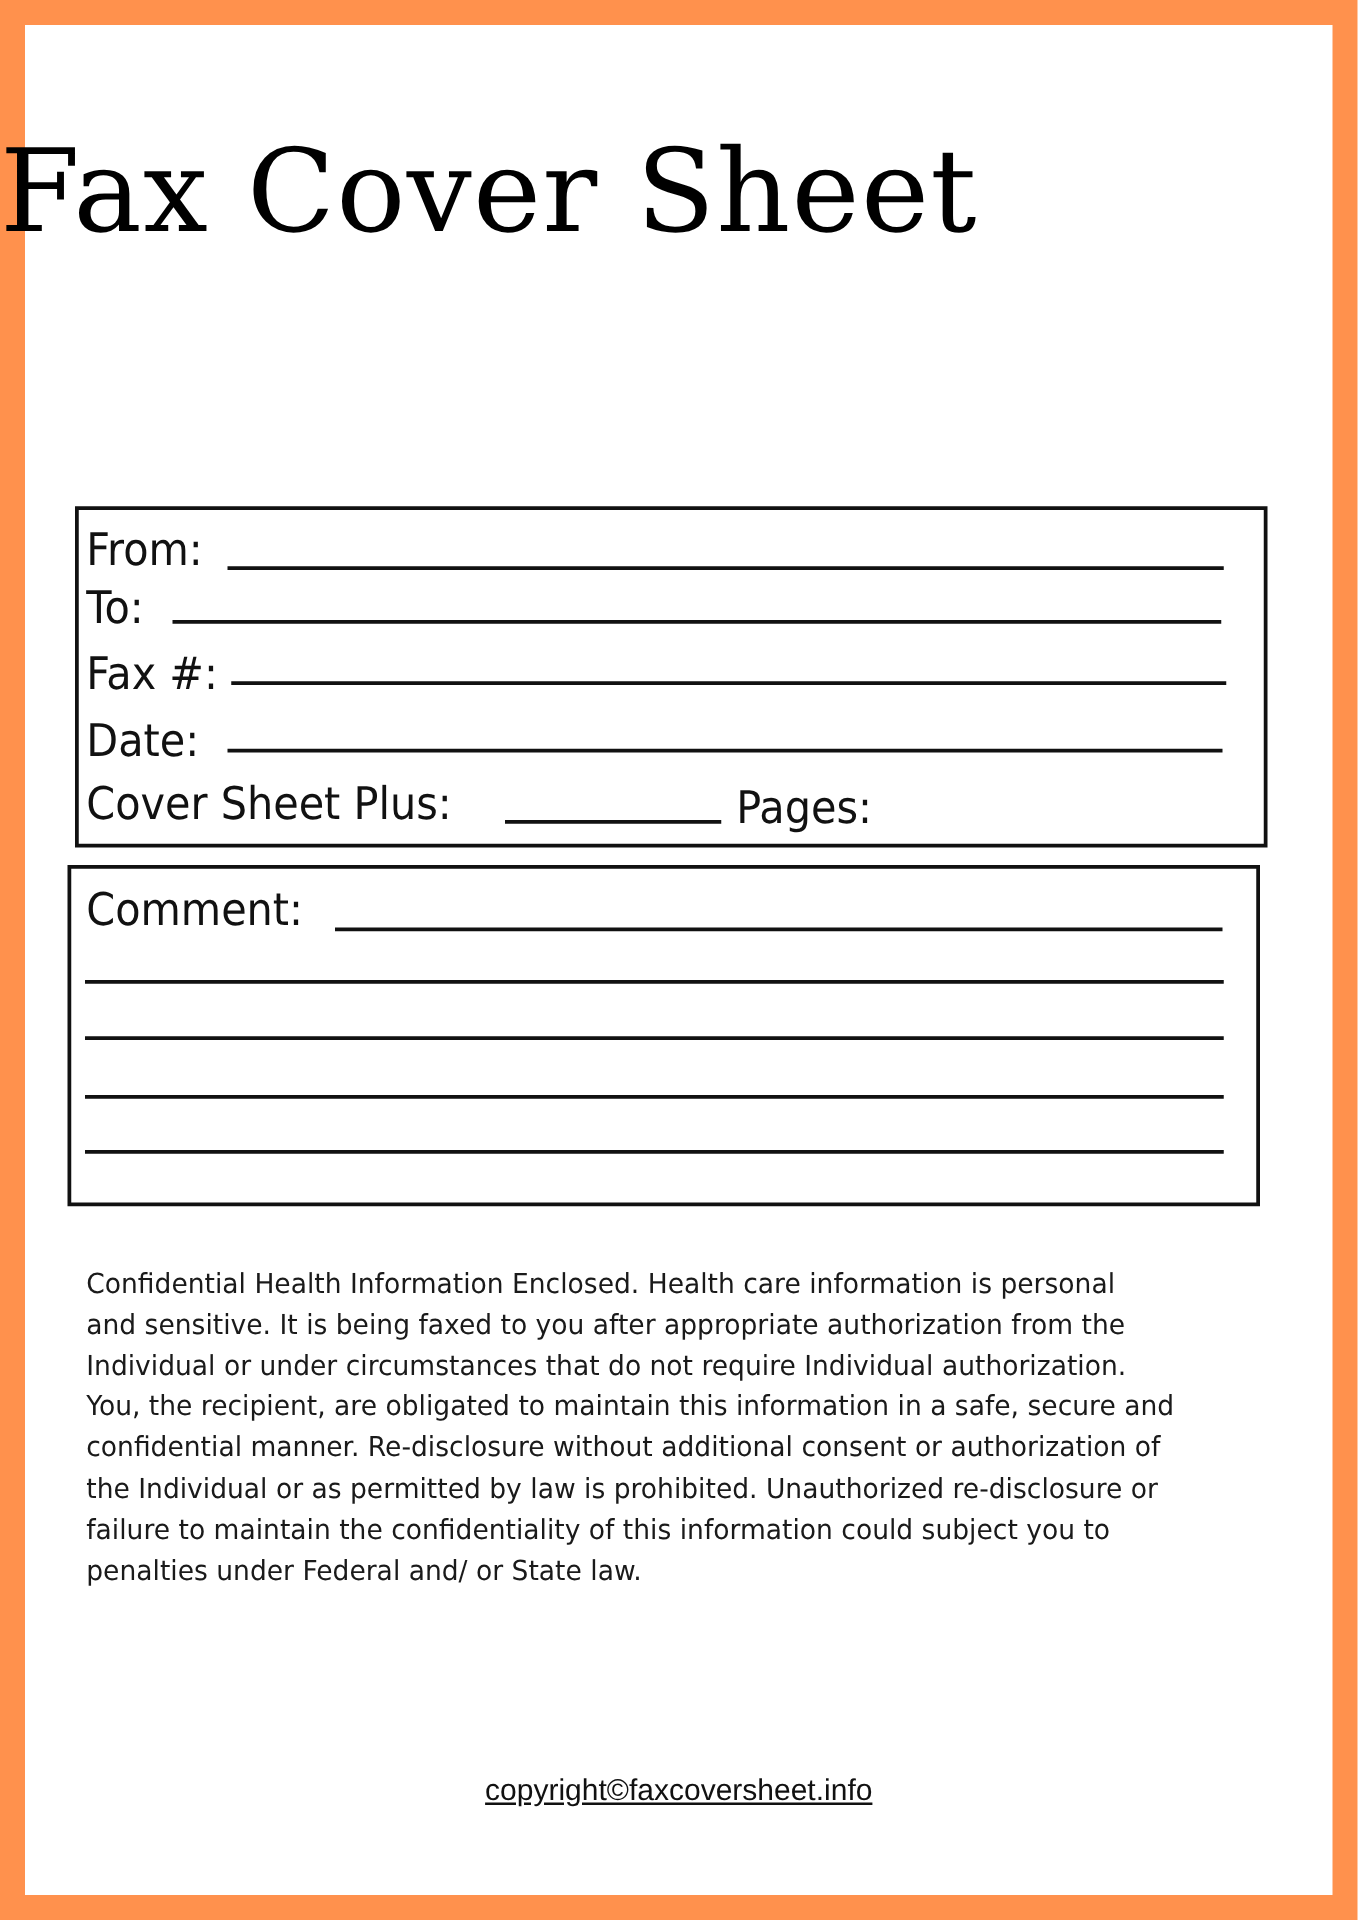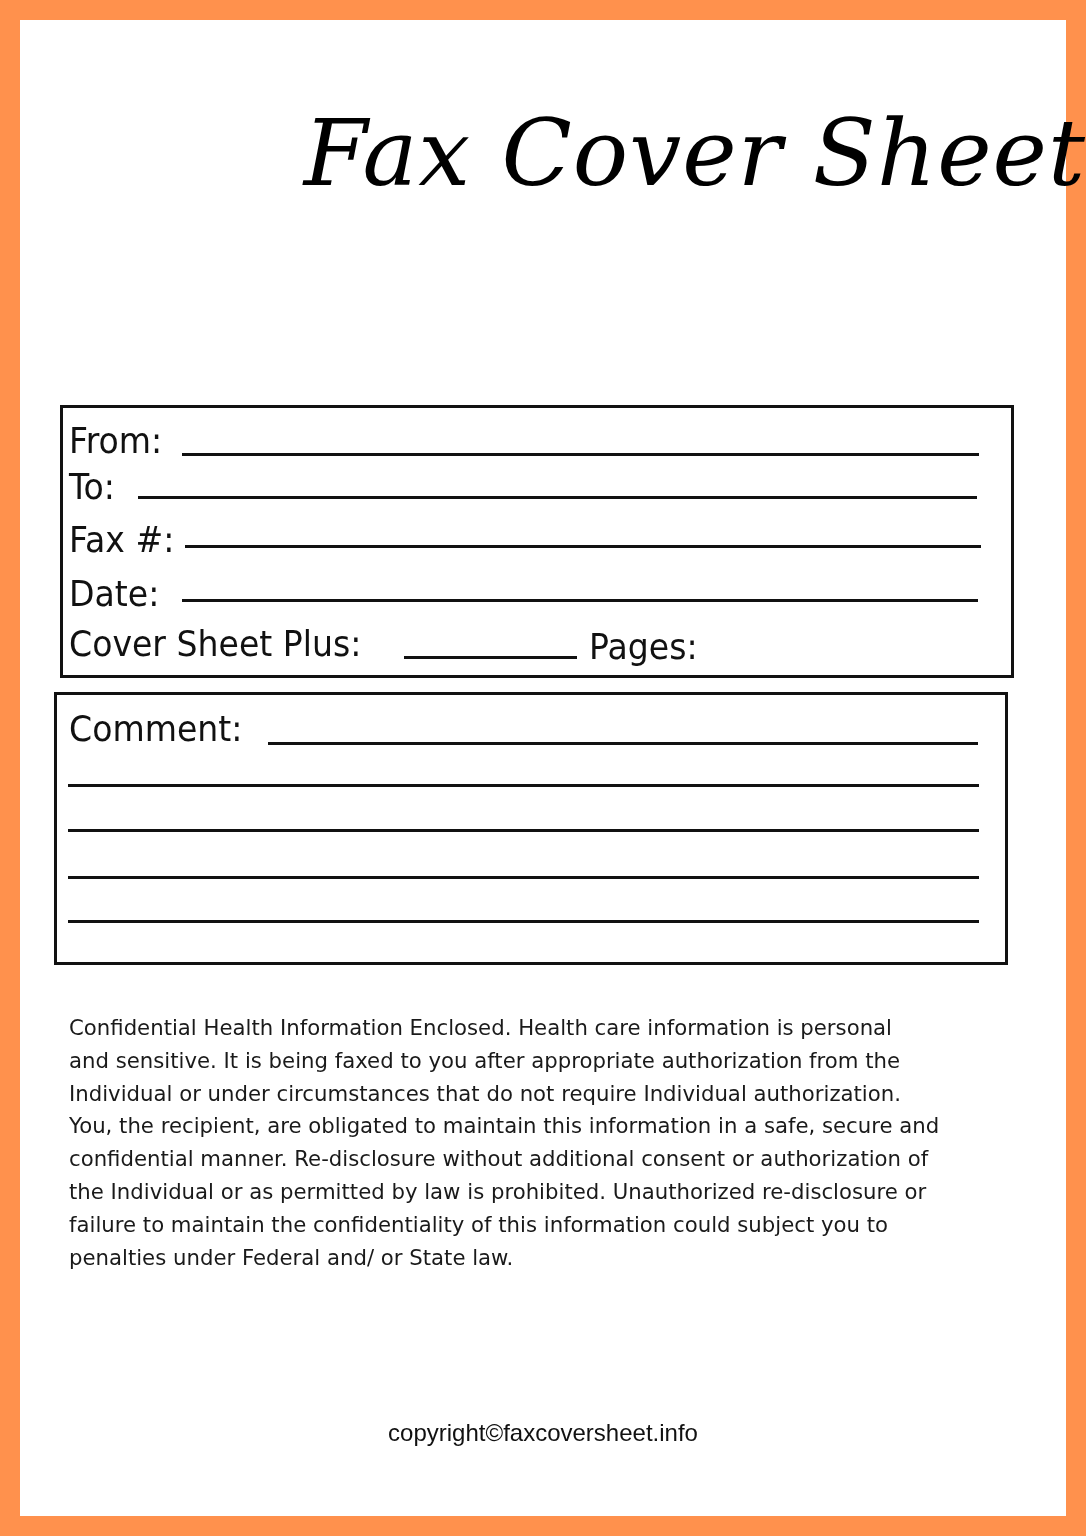--- a/index.html
+++ b/index.html
@@ -12,27 +12,26 @@
   }
   .page {
     position: absolute;
     left: 20px; top: 20px;
     width: 1046px; height: 1496px;
     background: #ffffff;
   }
   .title {
     position: absolute;
     left: 0; top: 108px; width: 1086px;
-    text-align: right;
+    text-align: left;
     font-family: "DejaVu Serif", "Liberation Serif", serif;
     font-size: 92px;
     color: #000;
     letter-spacing: 1px;
     line-height: 1;
-    font-style: italic;
   }
   .box {
     position: absolute;
     border: 3px solid #111;
     box-sizing: border-box;
   }
   .box1 { left: 60px; top: 405px; width: 954px; height: 273px; }
   .box2 { left: 54px; top: 692px; width: 954px; height: 273px; }
   .lbl {
     position: absolute;
@@ -61,20 +60,21 @@
     transform-origin: left top;
   }
   .disclaimer span { display: block; white-space: nowrap; }
   .copyright {
     position: absolute;
     left: 0; top: 1419px; width: 1086px;
     text-align: center;
     font-family: "Liberation Sans", sans-serif;
     font-size: 24px;
     color: #111;
+    text-decoration: underline;
   }
 </style>
 </head>
 <body>
 
 <div class="page"></div>
 
 <div class="title">Fax Cover Sheet</div>
 
 <div class="box box1"></div>

